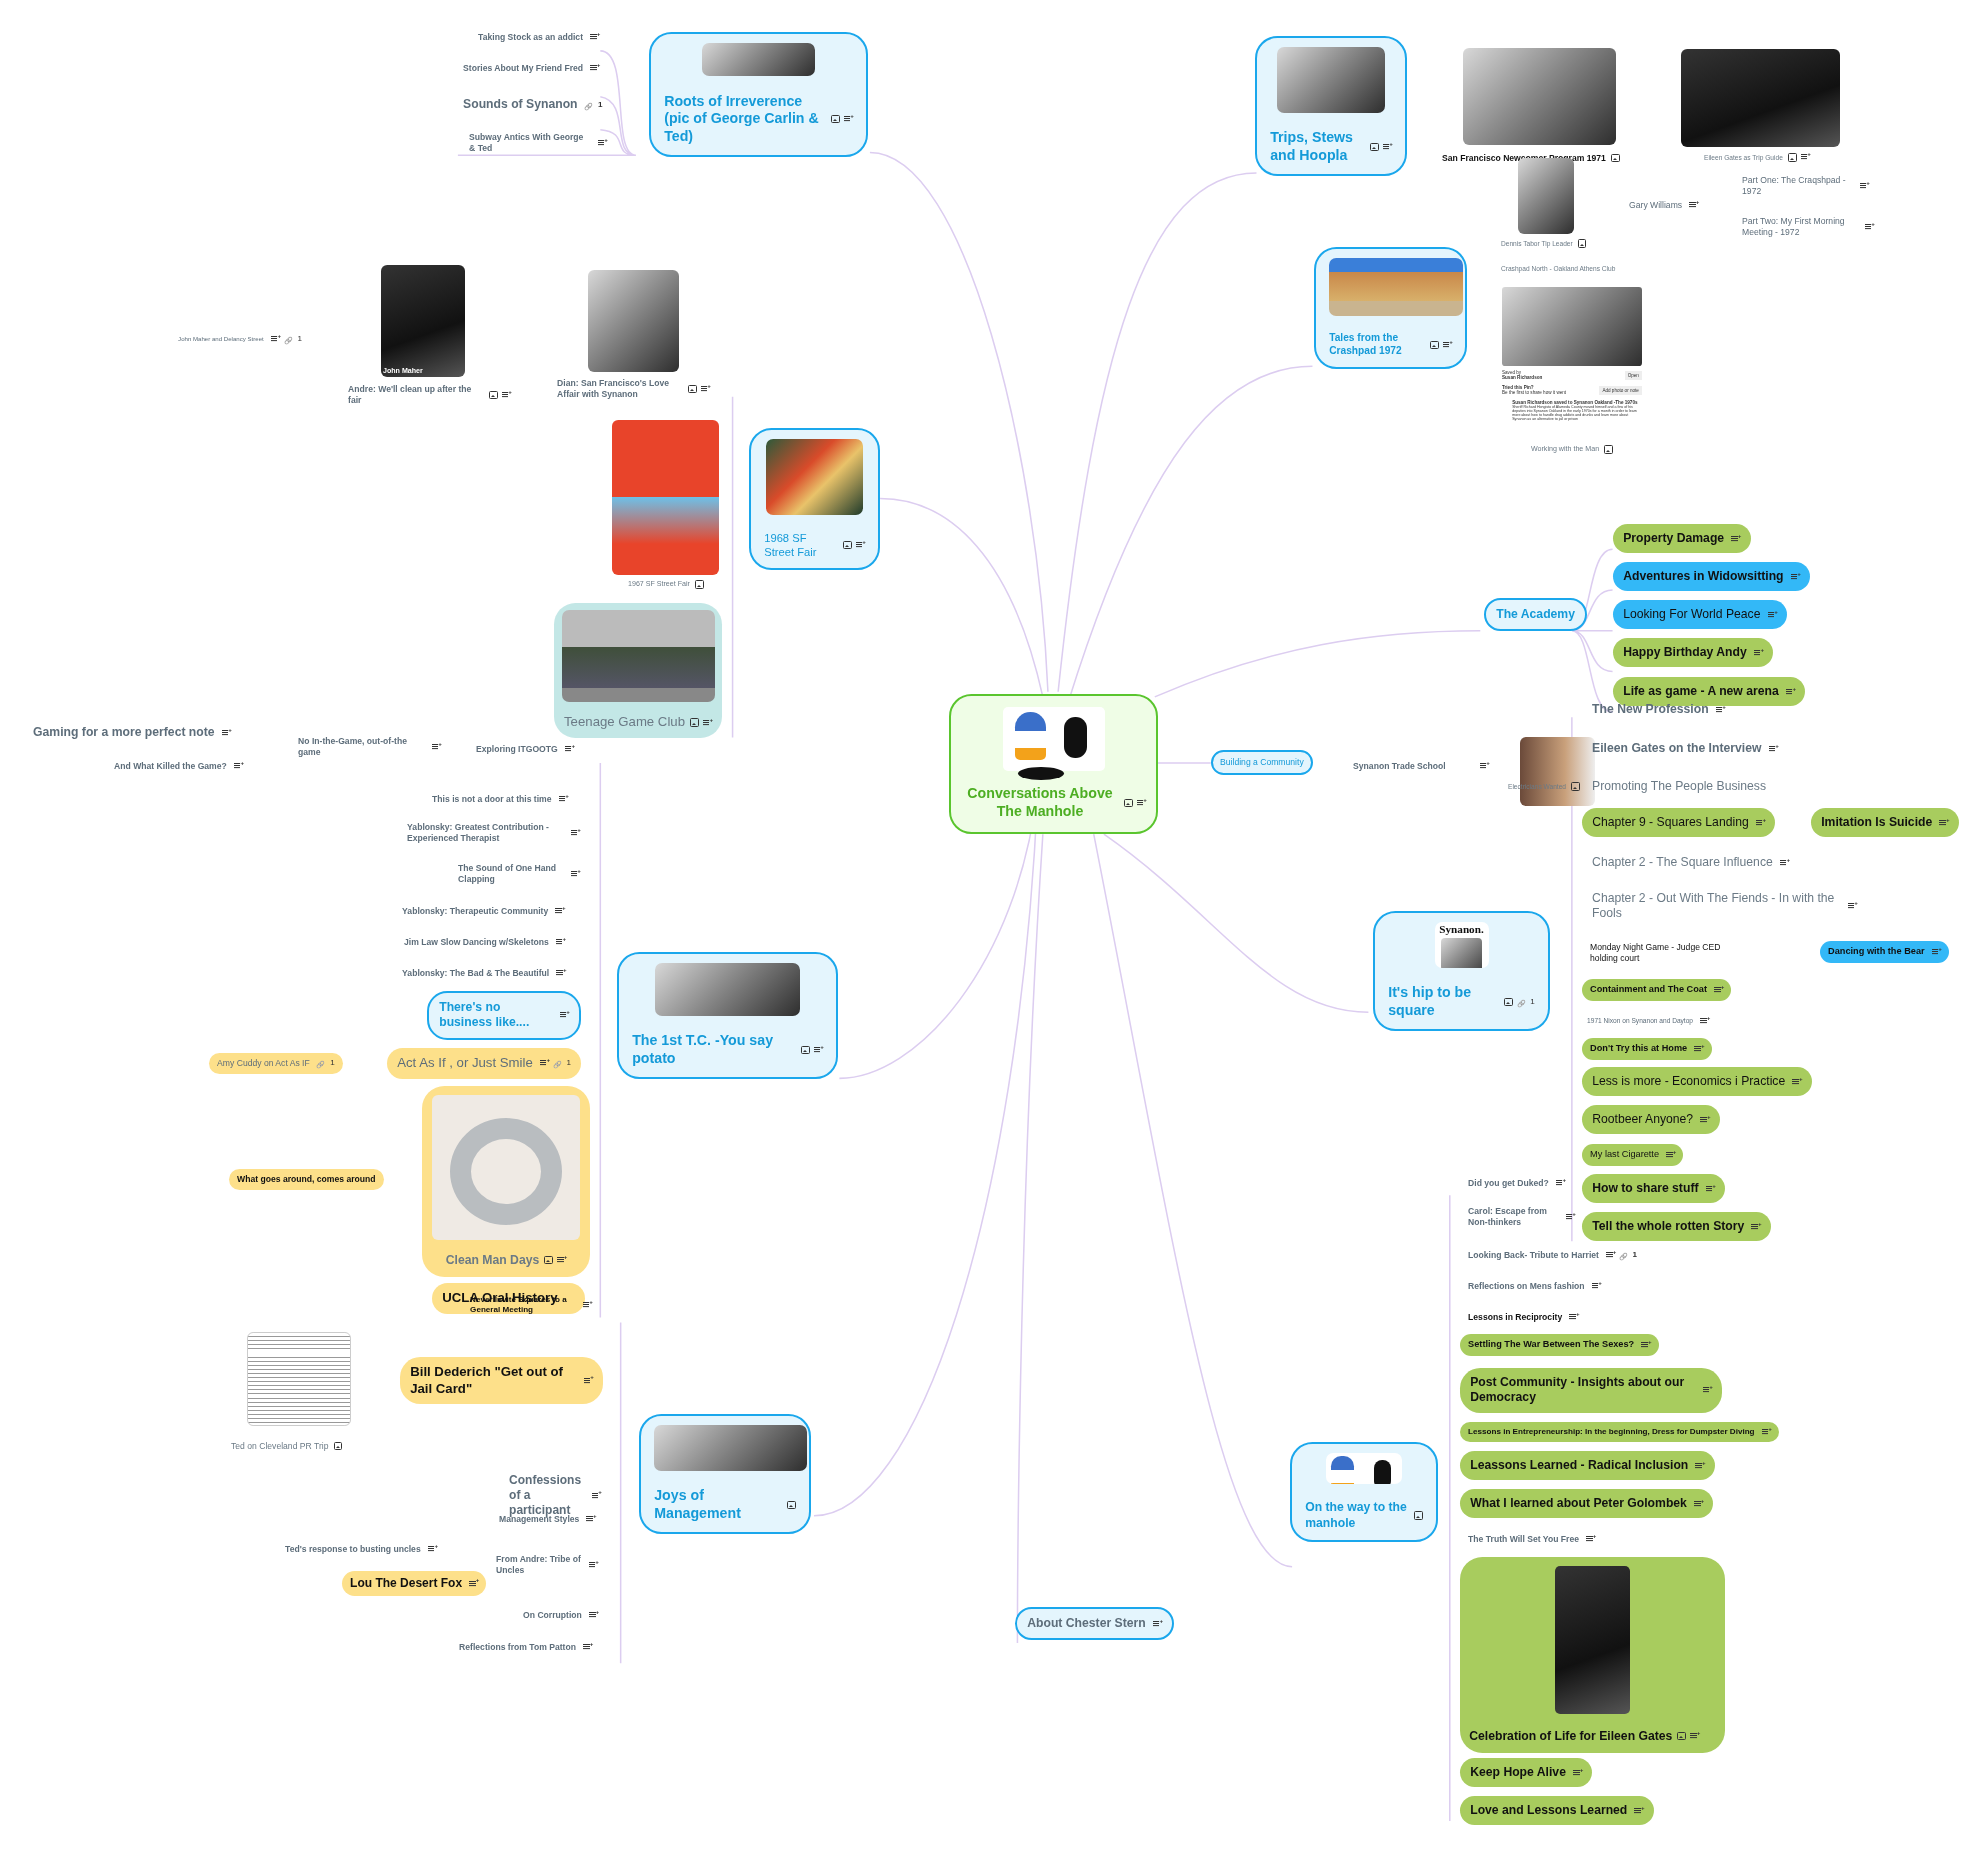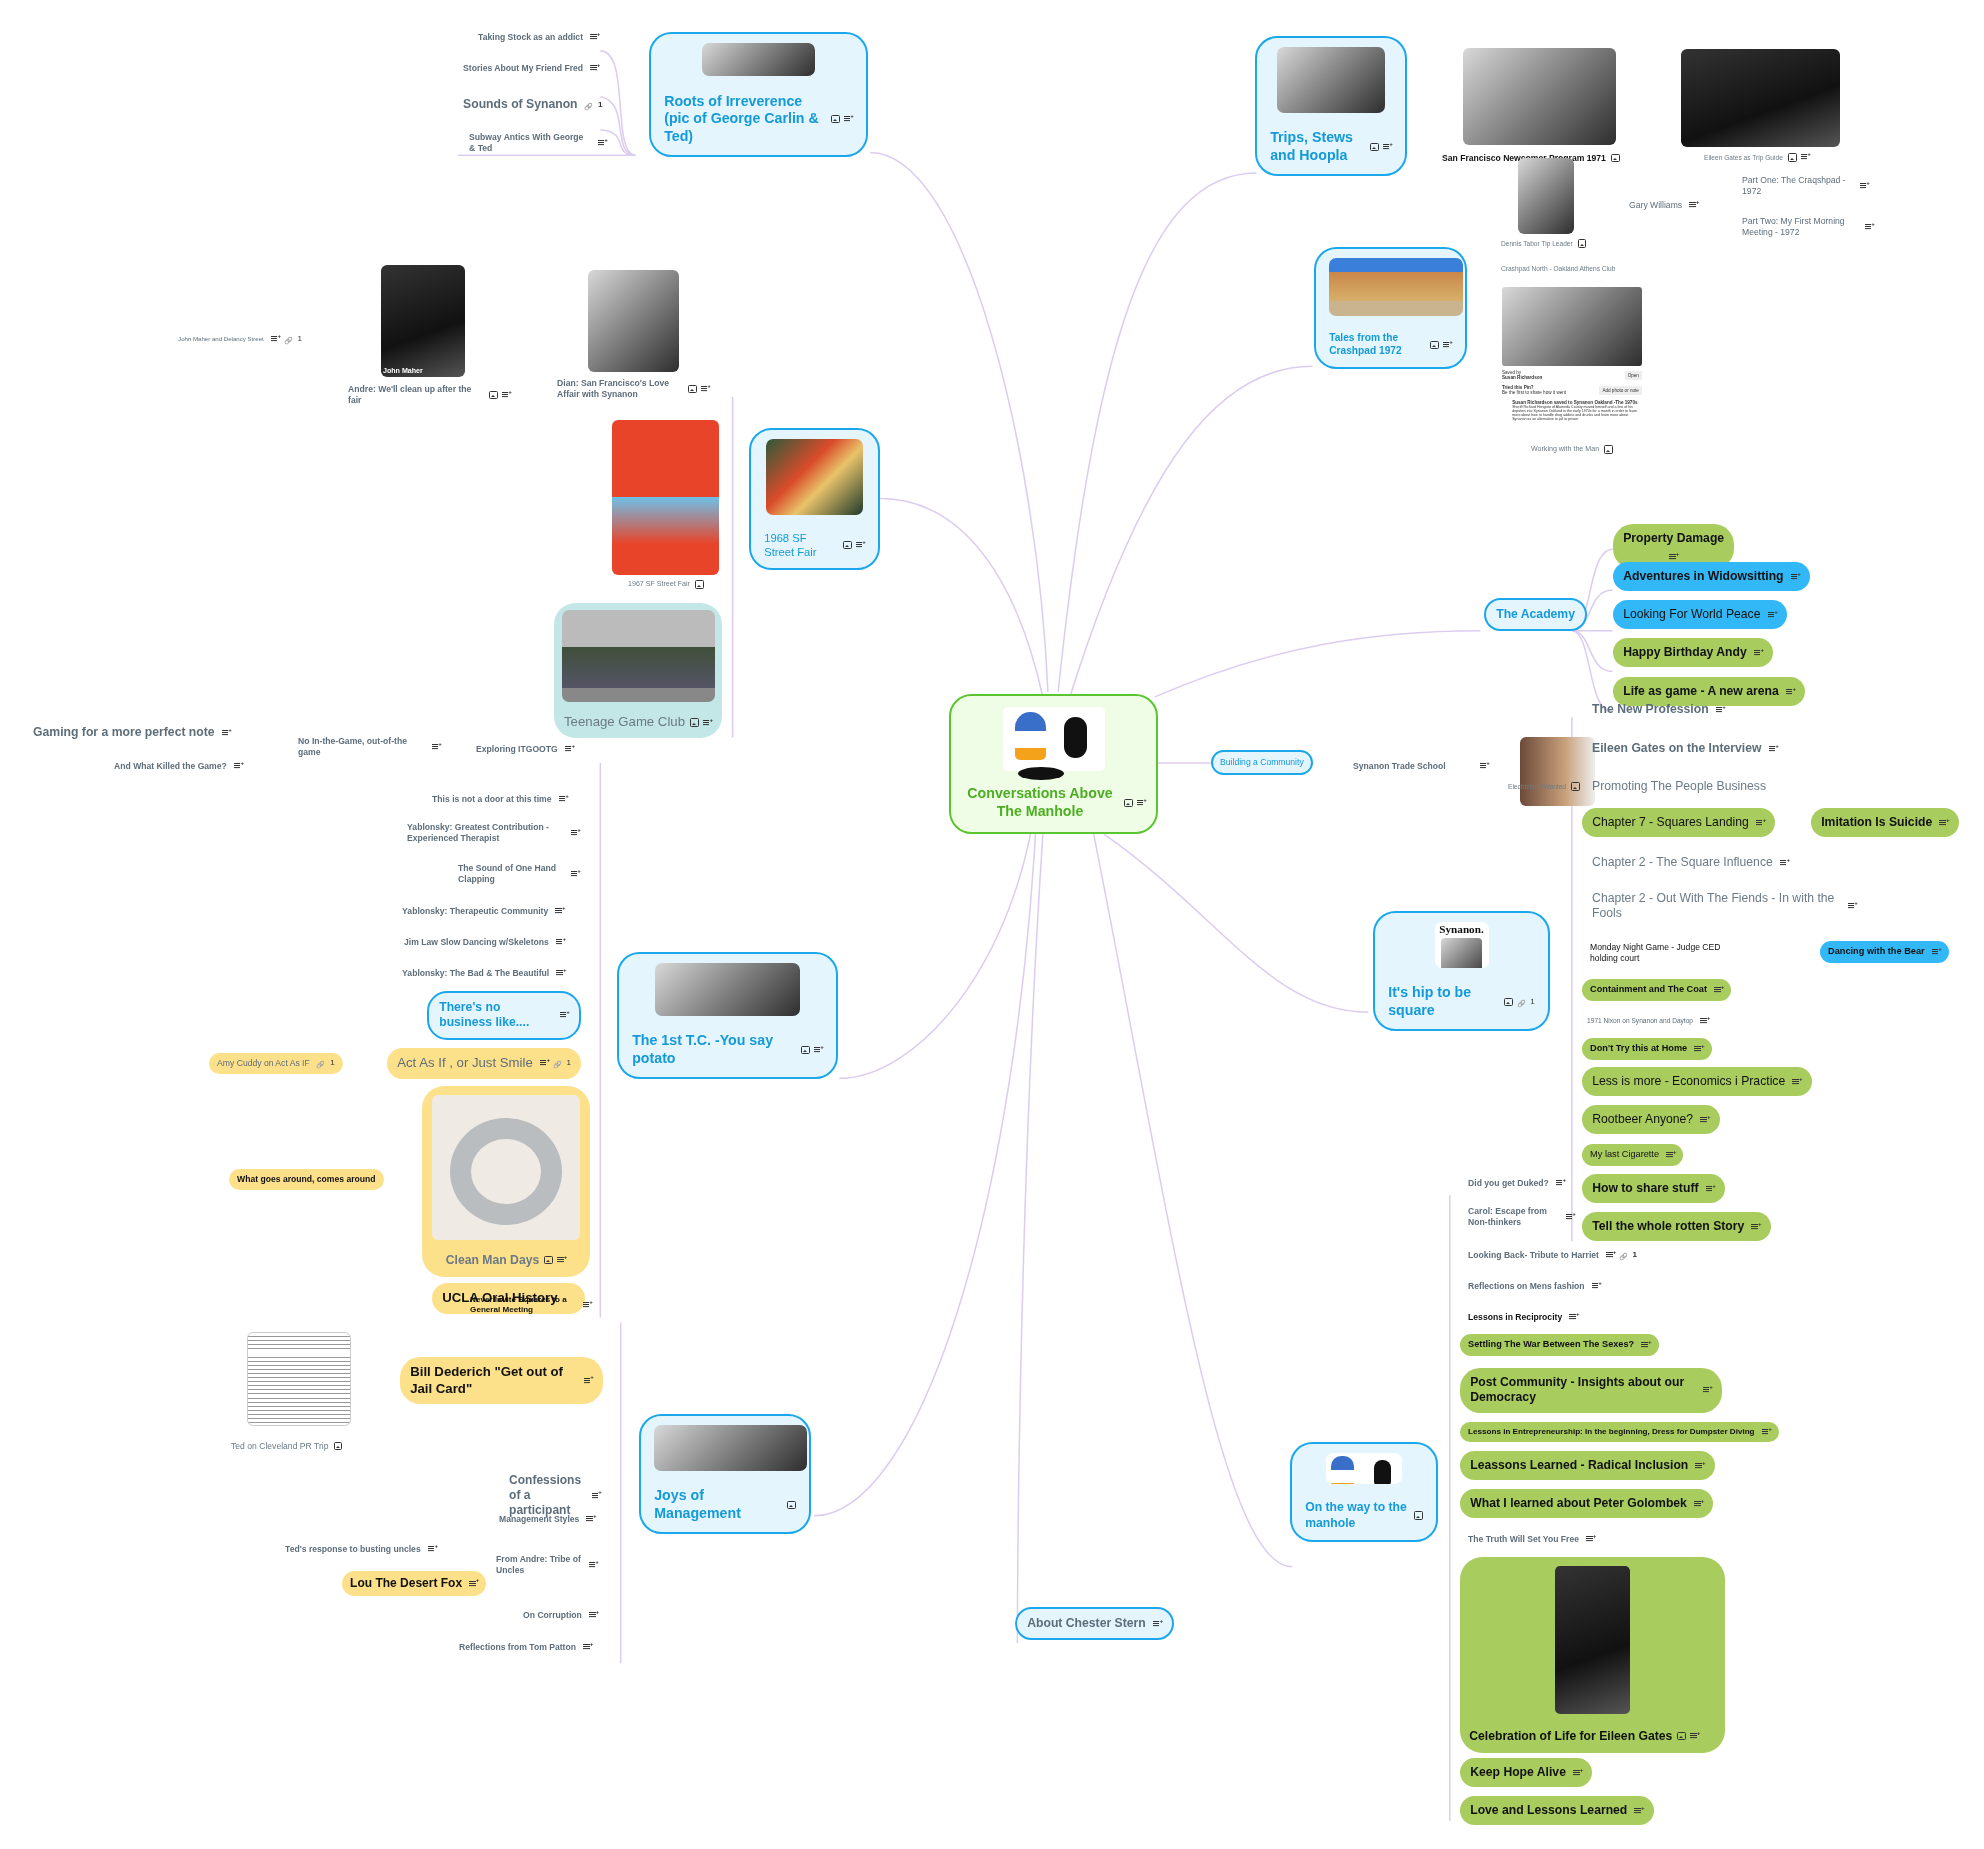--- a/index.html
+++ b/index.html
@@ -447,21 +447,21 @@
 <div class="caption" style="left:1531px;top:445px;font-size:7.1px;">
     <span>Working with the Man</span>
     <span class="ic">
       <span class="g img-g"></span>
     </span>
   </div>
 
 <div class="node pill lb" style="left:1484px;top:598px;font-size:12.2px;">
     <span class="lbl">The Academy</span>
   </div>
-<div class="node pill green" style="left:1613px;top:524px;font-size:12.2px;flex-direction:column;">
+<div class="node pill green" style="left:1613px;top:524px;font-size:12.2px;">
     <span class="lbl">Property Damage</span>
     <span class="ic">
       <span class="g notes-g"></span>
     </span>
   </div>
 <div class="node pill blue" style="left:1613px;top:562px;font-size:12.2px;">
     <span class="lbl">Adventures in Widowsitting</span>
     <span class="ic">
       <span class="g notes-g"></span>
     </span>
@@ -526,21 +526,21 @@
 <div class="node plain lg" style="left:1587px;top:738px;font-size:12.2px;">
     <span class="lbl">Eileen Gates on the Interview</span>
     <span class="ic">
       <span class="g notes-g"></span>
     </span>
   </div>
 <div class="node plain light" style="left:1587px;top:776px;">
     <span class="lbl">Promoting The People Business</span>
   </div>
 <div class="node pill green reg" style="left:1582px;top:808px;font-size:12.2px;">
-    <span class="lbl">Chapter 7 - Squares Landing</span>
+    <span class="lbl">Chapter 9 - Squares Landing</span>
     <span class="ic">
       <span class="g notes-g"></span>
     </span>
   </div>
 <div class="node pill green" style="left:1811px;top:808px;font-size:12.2px;">
     <span class="lbl">Imitation Is Suicide</span>
     <span class="ic">
       <span class="g notes-g"></span>
     </span>
   </div>

